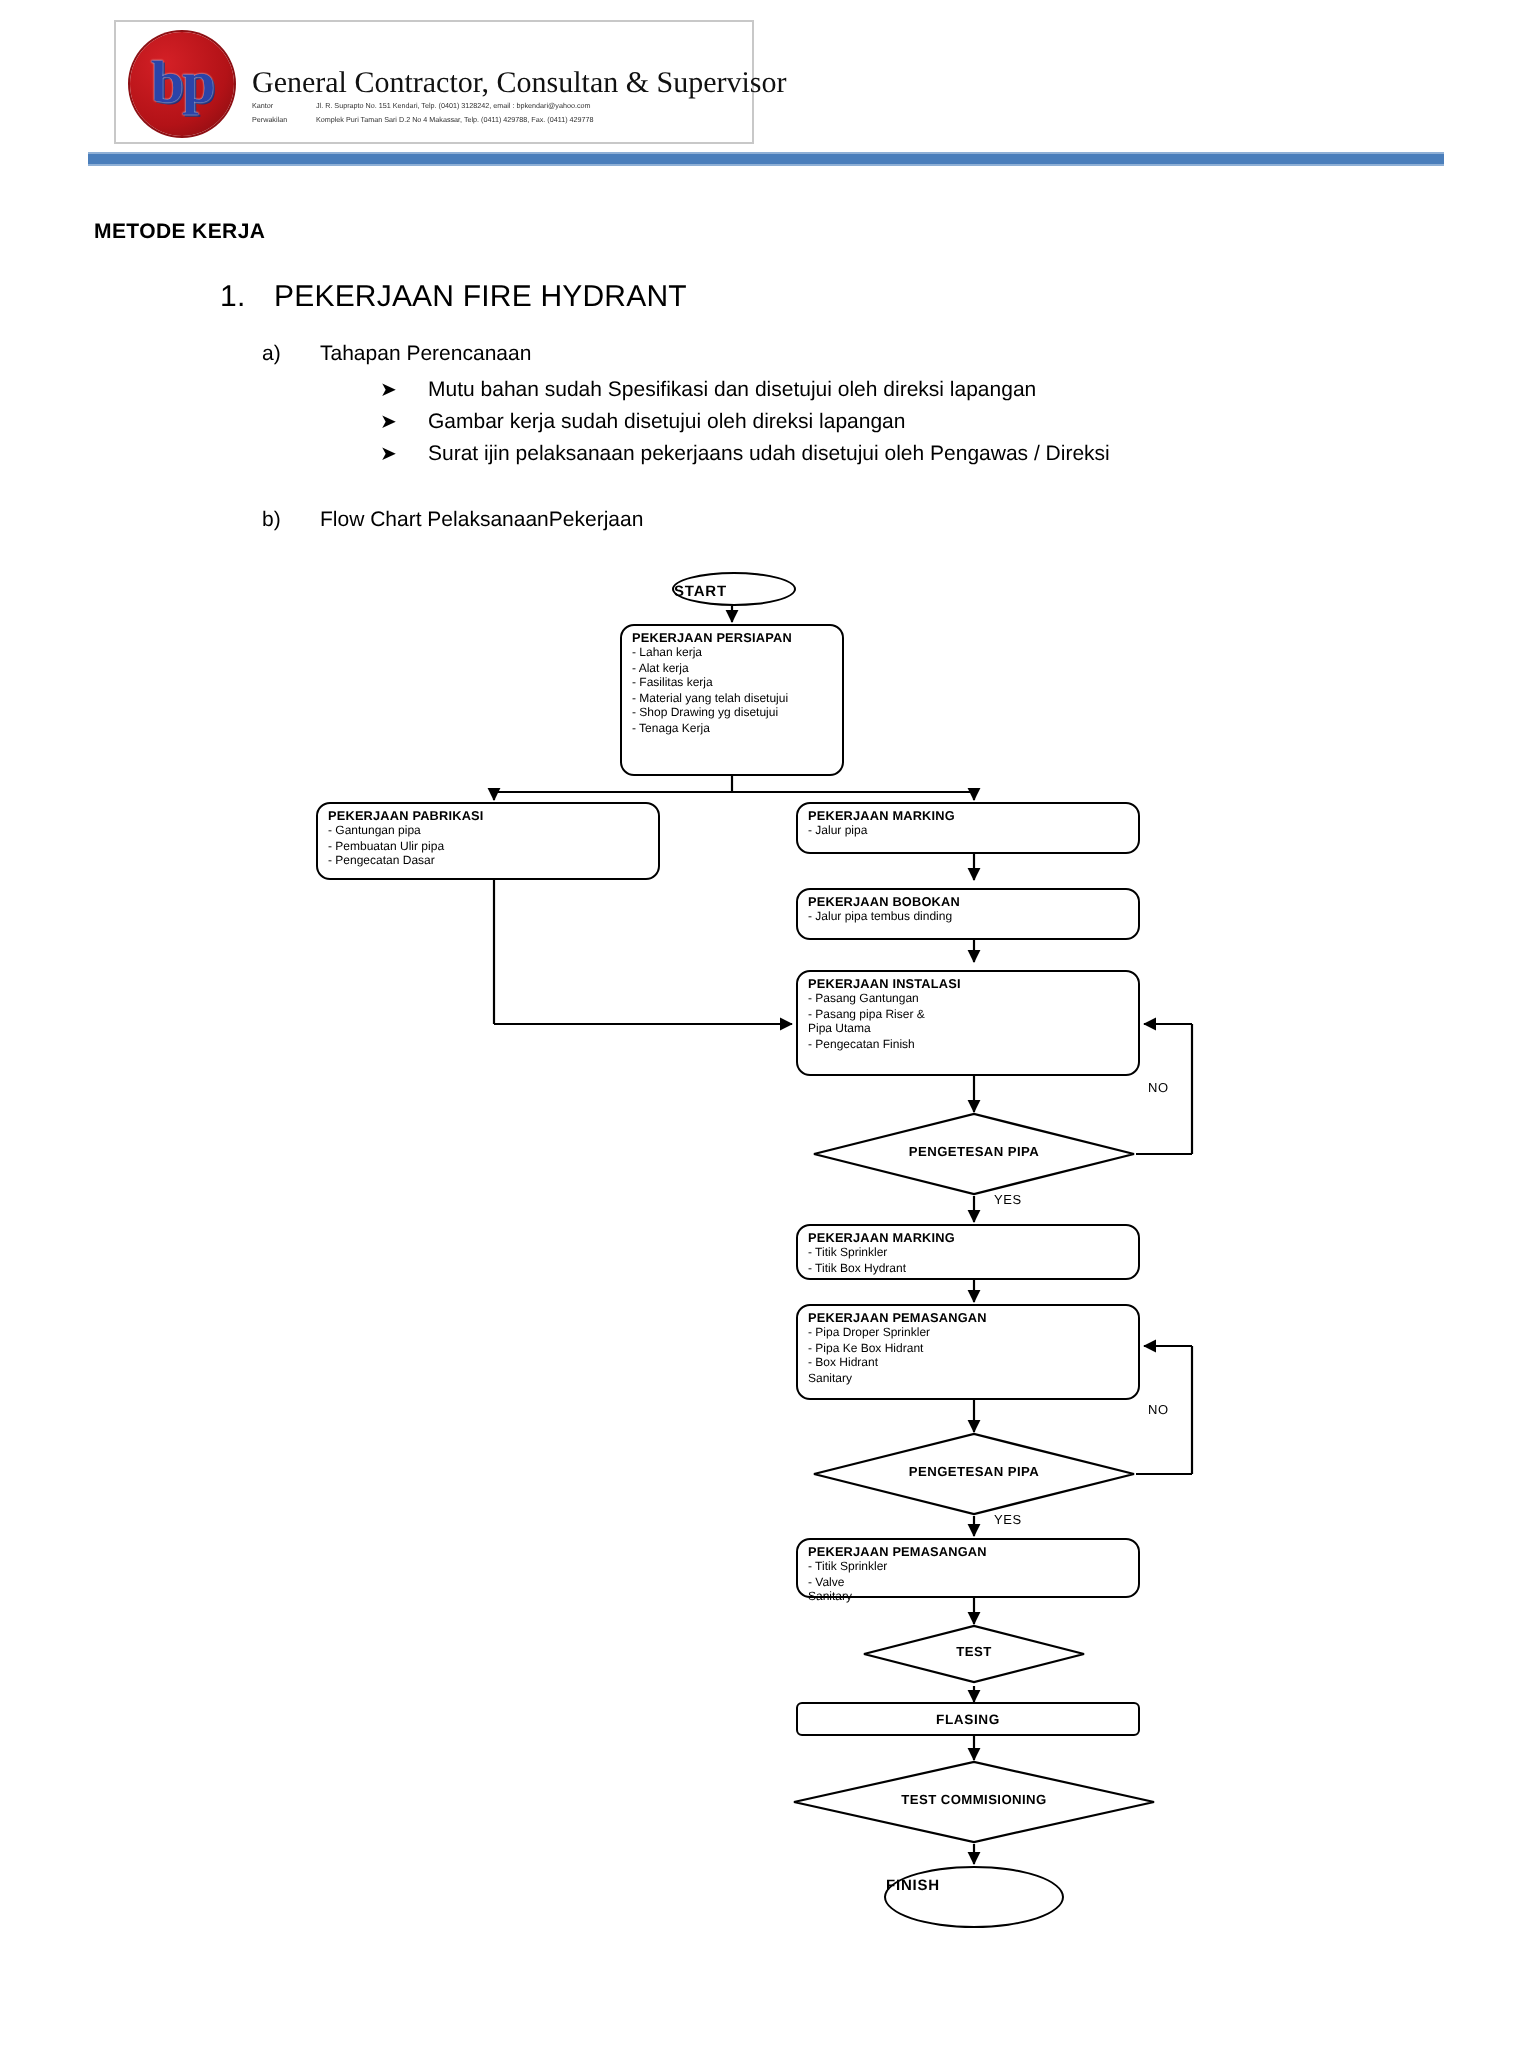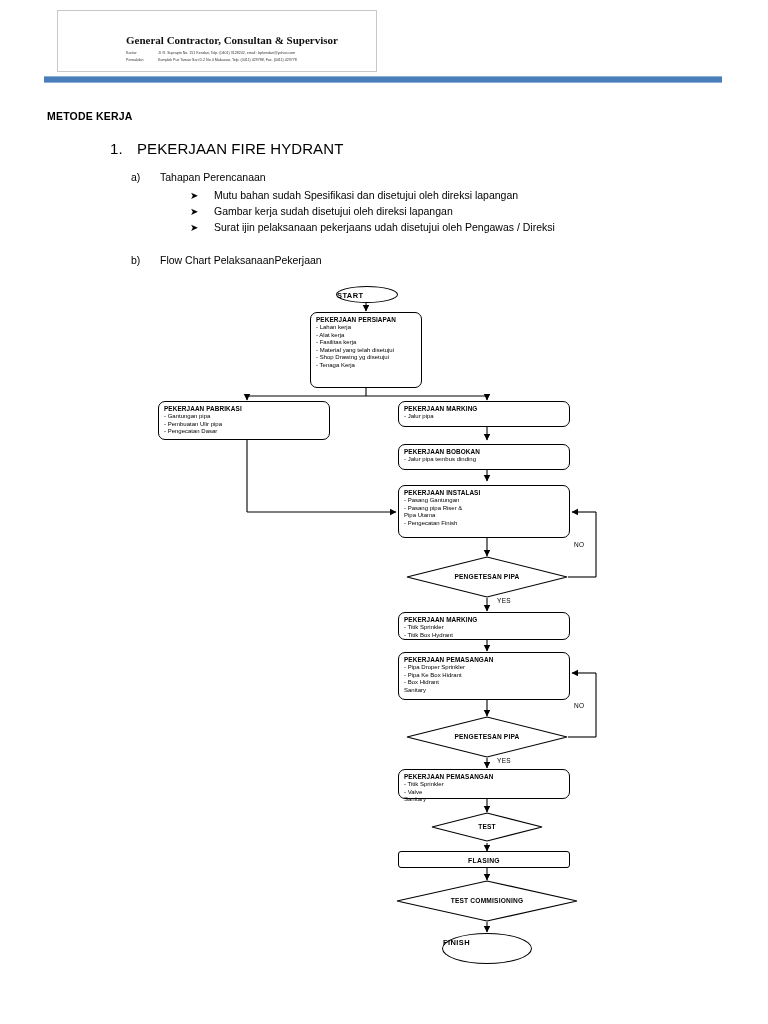--- a/index.html
+++ b/index.html
@@ -68,22 +68,22 @@
     font-size: 15.5px;
     color: #1f3fa8;
     letter-spacing: 0.2px;
     white-space: nowrap;
   }
   #company-tagline {
     position: absolute;
     left: 68px;
     top: 23px;
     font-family: "Liberation Serif", serif;
-    font-weight: bold;
-    font-size: 11px;
+    font-weight: normal;
+    font-size: 15px;
     color: #111111;
     white-space: nowrap;
     text-align: center;
   }
   .addr-row {
     position: absolute;
     left: 68px;
     font-family: "Liberation Sans", sans-serif;
     font-size: 3.6px;
     color: #333333;
@@ -212,20 +212,25 @@
   .edge-label {
     position: absolute;
     font-size: 6.5px;
     letter-spacing: 0.3px;
   }
 </style>
 </head>
 <body>
 
 <div id="letterhead">
+  <div id="logo-wrap">
+    <div id="logo-circle">
+      <div id="logo-mono">bp</div>
+    </div>
+  </div>
   <div id="company-tagline">General Contractor, Consultan &amp; Supervisor</div>
   <div class="addr-row" id="addr-row-1">
     <span class="addr-label">Kantor</span><span>Jl. R. Suprapto No. 151 Kendari, Telp. (0401) 3128242, email : bpkendari@yahoo.com</span>
   </div>
   <div class="addr-row" id="addr-row-2">
     <span class="addr-label">Perwakilan</span><span>Komplek Puri Taman Sari D.2 No 4 Makassar, Telp. (0411) 429788, Fax. (0411) 429778</span>
   </div>
 </div>
 <div id="header-rule"></div>
 

